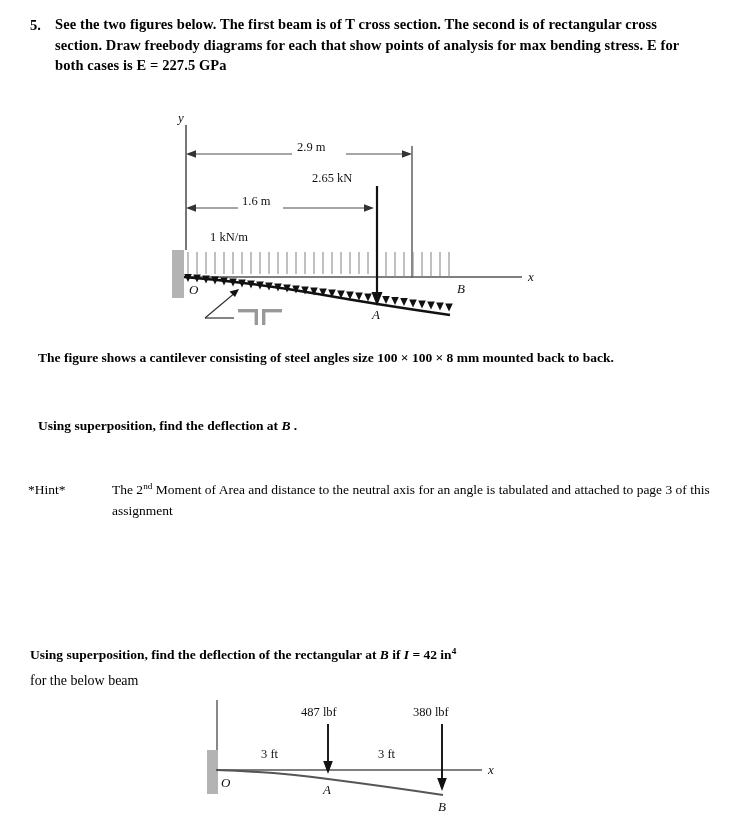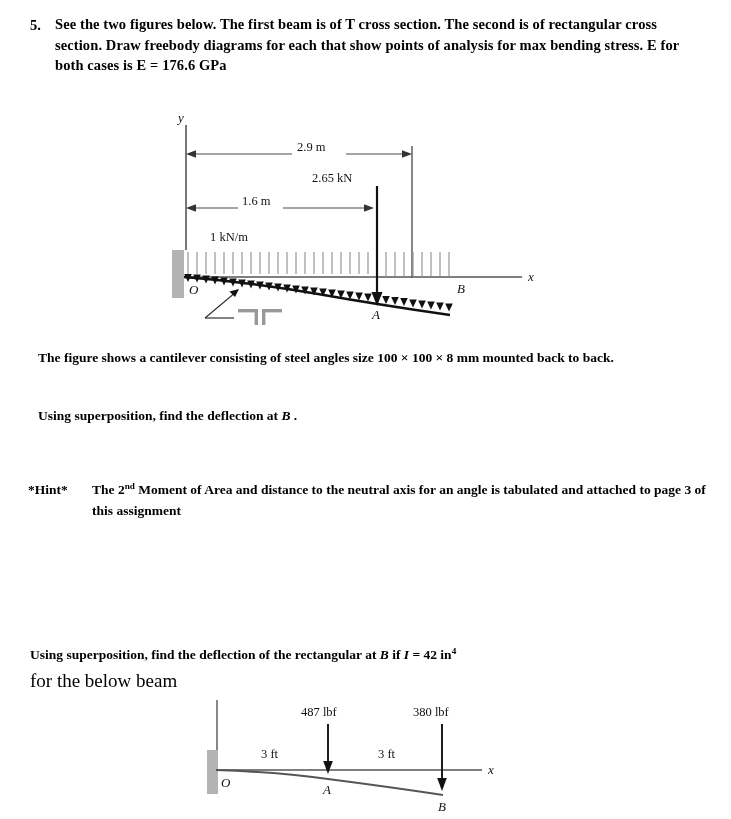--- a/index.html
+++ b/index.html
@@ -51,48 +51,48 @@
     position: absolute;
     font-weight: bold;
     font-size: 13.5px;
     line-height: 22px;
     font-family: "Liberation Serif", serif;
     margin-top: 8px;
   }
   .plain-para {
     position: absolute;
     font-weight: normal;
-    font-size: 19px;
+    font-size: 14px;
     line-height: 22px;
     font-family: "Liberation Serif", serif;
   }
   .ital { font-style: italic; font-family: "Liberation Serif", serif; }
   sup { font-size: 0.68em; vertical-align: super; line-height: 0; }
 
   #para-cantilever { left: 38px; top: 339px; width: 640px; }
-  #para-superpos-1 { left: 38px; top: 397px; width: 400px; }
+  #para-superpos-1 { left: 38px; top: 407px; width: 400px; }
 
   #hint-block {
     position: absolute;
     left: 28px;
     top: 479px;
     width: 690px;
-    font-weight: bold;
+    font-weight: normal;
     font-size: 13.5px;
     line-height: 21px;
     font-family: "Liberation Serif", serif;
   }
   #hint-label {
     position: absolute;
     left: 0px;
     top: 0px;
     white-space: nowrap;
   }
   #hint-text {
-    margin-left: 64px;
+    margin-left: 84px;
     display: block;
   }
 
   #para-superpos-2 { left: 30px; top: 636px; width: 660px; }
   #para-belowbeam  { left: 30px; top: 670px; width: 400px; }
 
   
   .figure {
     position: absolute;
   }
@@ -123,21 +123,21 @@
     fill: #111111;
   }
 </style>
 </head>
 <body>
 
 <div class="page">
 
   <div id="question-block">
     <span id="question-number">5.</span>
-    <div id="question-text">See the two figures below.  The first beam is of T cross section.  The second is of rectangular cross section.  Draw freebody diagrams for each that show points of analysis for max bending stress. E for both cases is E = 176.6 GPa</div>
+    <div id="question-text">See the two figures below.  The first beam is of T cross section.  The second is of rectangular cross section.  Draw freebody diagrams for each that show points of analysis for max bending stress. E for both cases is E = 227.5 GPa</div>
   </div>
 
   <div class="figure" id="figure-1">
     <svg width="400" height="215" viewBox="0 0 400 215">
 
       <line x1="36" y1="15" x2="36" y2="140" stroke="#555555" stroke-width="1.6"></line>
       <text class="axlabel" x="28" y="12">y</text>
 
       <line x1="262" y1="36" x2="262" y2="168" stroke="#555555" stroke-width="1.4"></line>
 

